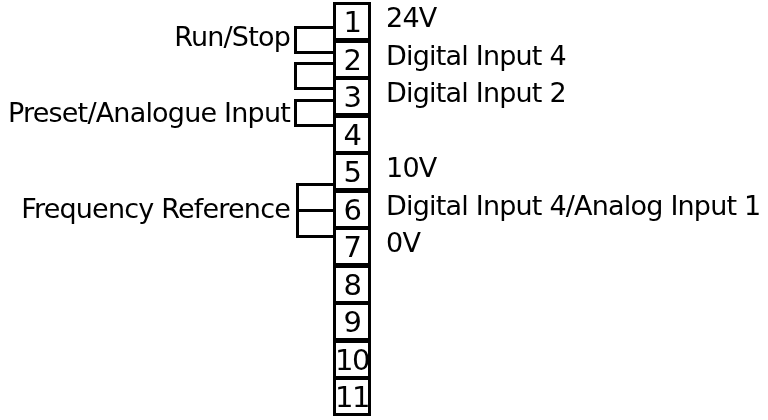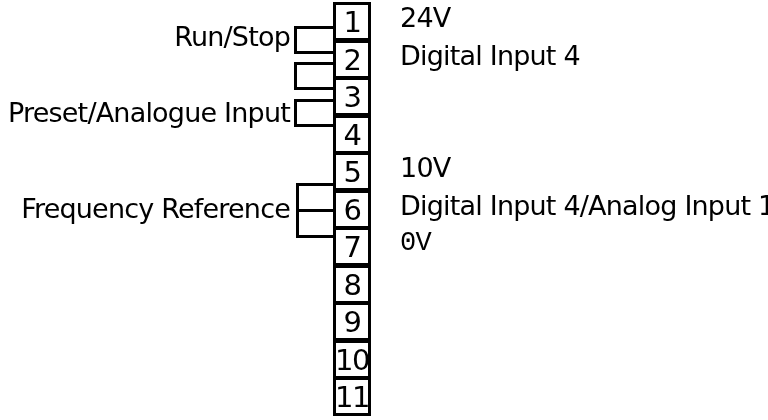--- a/index.html
+++ b/index.html
@@ -45,21 +45,20 @@
 
   
   .right-label {
     position: absolute;
     left: 386px;
     height: 30px;
     line-height: 30px;
     font-size: 27px;
     letter-spacing: -0.8px;
     white-space: nowrap;
-    margin-left: 14px;
   }
 
   
   .left-label {
     position: absolute;
     right: 478px;
     height: 30px;
     line-height: 30px;
     font-size: 27px;
     letter-spacing: -0.8px;
@@ -134,23 +133,24 @@
     <div class="terminal">
         <span class="num">10</span>
       </div>
     <div class="terminal">
         <span class="num">11</span>
       </div>
   </div>
 
   <div class="right-label" style="top:3px;">24V</div>
   <div class="right-label" style="top:41px;">Digital Input 4</div>
+  <div class="right-label" style="top:78px;">Digital Input 2</div>
   <div class="right-label" style="top:153px;">10V</div>
   <div class="right-label" style="top:191px;">Digital Input 4/Analog Input 1</div>
-  <div class="right-label" style="top:228px;font-family:Liberation Mono, monospace;">0V</div>
+  <div class="right-label" style="top:228px;">0V</div>
 
   <div class="left-label" style="top:22px;">Run/Stop</div>
   <div class="left-label" style="top:194px;">Frequency Reference</div>
   <div class="left-label" style="top:98px;">Preset/Analogue Input</div>
 
   <div class="switch-box" style="top:25.5px;"></div>
   <div class="switch-box" style="top:62px;"></div>
   <div class="switch-box" style="top:99px;"></div>
 
   <div class="pot-box">

